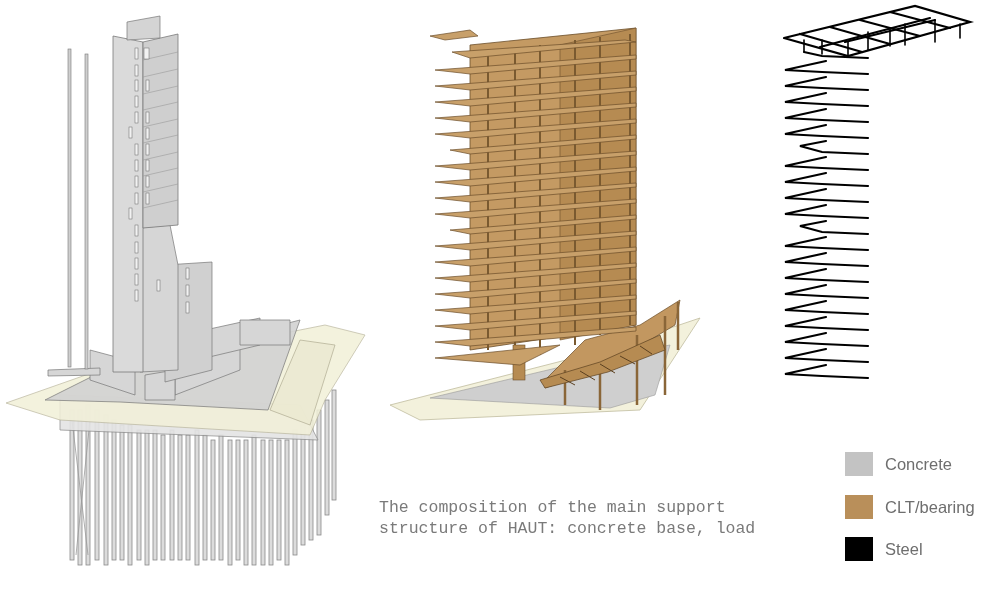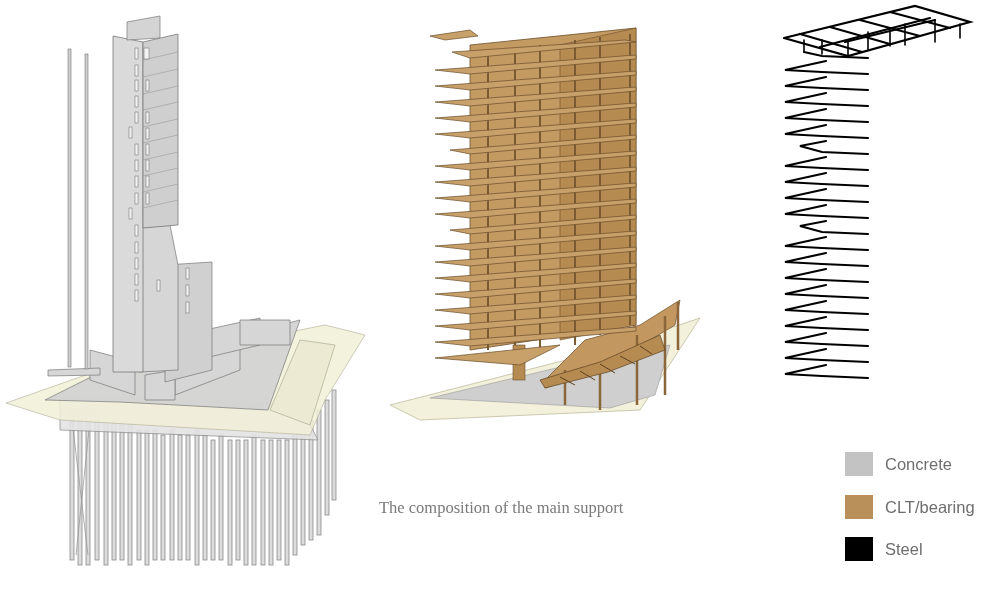--- a/index.html
+++ b/index.html
@@ -1,18 +1,18 @@
 <!DOCTYPE html>
 <html><head>
 <meta charset="utf-8">
 <style>
   html, body { margin: 0; padding: 0; background: #ffffff; }
   body { width: 1000px; height: 609px; position: relative; overflow: hidden; font-family: "Liberation Sans", sans-serif; }
   #stage { position: absolute; left: 0; top: 0; width: 1000px; height: 609px; }
-  .caption { position: absolute; left: 379px; top: 497px; width: 380px; font-size: 16.5px; line-height: 21px; color: #7a7a7a; font-family: Liberation Serif, serif; }
+  .caption { position: absolute; left: 379px; top: 497px; width: 380px; font-size: 16.5px; line-height: 21px; color: #7a7a7a; font-family: Liberation Mono, monospace; }
   .caption div { white-space: nowrap; }
   .legend { position: absolute; left: 845px; top: 450px; }
   .legend-item { position: absolute; left: 0; display: flex; align-items: center; height: 28px; }
   .legend-swatch { width: 28px; height: 24px; display: inline-block; }
   .legend-label { margin-left: 12px; font-size: 16.5px; color: #6e6e6e; white-space: nowrap; font-family: "Liberation Sans", sans-serif; }
 </style>
 </head>
 <body>
 
 <div id="stage">
@@ -237,20 +237,21 @@
         <polyline points="826,333 785,342 822,344 868,346"></polyline>
         <polyline points="826,349 785,358 822,360 868,362"></polyline>
         <polyline points="826,365 785,374 822,376 868,378"></polyline>
       </g>
     </g>
   </svg>
 
   
   <div class="caption">
     <div>The composition of the main support</div>
+    <div>structure of HAUT: concrete base, load</div>
   </div>
 
   
   <div class="legend">
     <div class="legend-item" style="top:0px;">
       <span class="legend-swatch" style="background:#c3c3c3;"></span>
       <span class="legend-label">Concrete</span>
     </div>
     <div class="legend-item" style="top:43px;">
       <span class="legend-swatch" style="background:#b98f5a;"></span>

